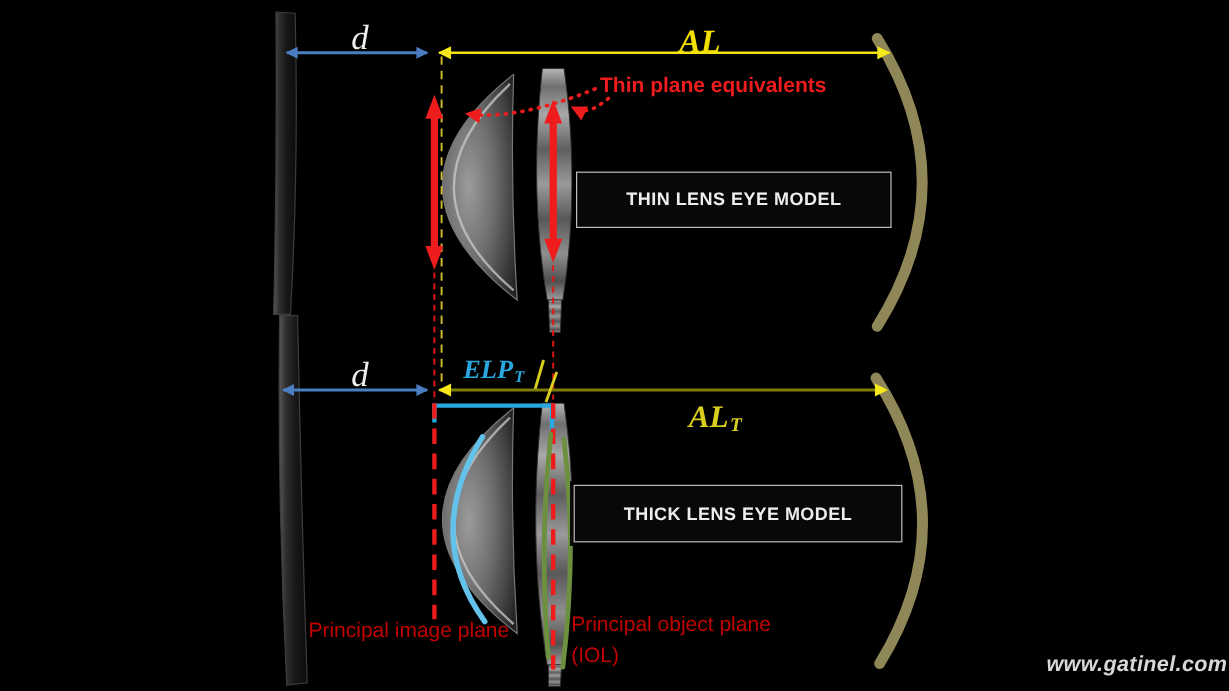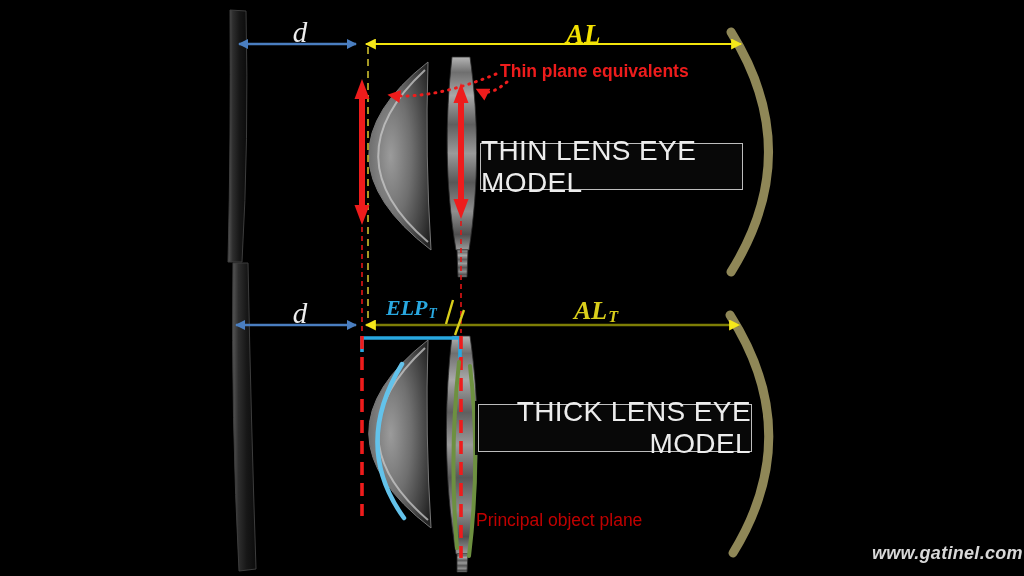--- a/index.html
+++ b/index.html
@@ -11,29 +11,29 @@
   .lbl{position:absolute;white-space:nowrap;}
   .d-label{
     font-family:"Liberation Serif",serif;font-style:italic;font-size:29px;
     color:var(--text_white,#efefef);width:32px;text-align:center;
   }
   .math{
     font-family:"Liberation Serif",serif;font-style:italic;font-weight:bold;font-size:27px;
   }
   .math .sub{font-size:62%;vertical-align:-16%;margin-left:1px;}
   .al-top{color:var(--yellow,#f2e000);}
-  .al-bottom{color:var(--gold,#d9ce1b);}
+  .al-bottom{color:var(--gold,#d9ce1b);margin-top:37px;}
   .elp{color:var(--cyan,#29a8e0);font-size:22px;}
   .annotation-red{
     font-size:17.5px;font-weight:bold;color:var(--bright_red,#ee1c1c);
   }
   .model-box{
     position:absolute;display:flex;align-items:center;justify-content:center;
     background:rgba(8,8,8,.96);border:1.5px solid #bdbdbd;box-shadow:0 0 0 3px rgba(0,0,0,.9);
-    color:var(--text_white,#ededed);font-size:28px;font-weight:normal;letter-spacing:.4px;
+    color:var(--text_white,#ededed);font-size:15px;font-weight:bold;letter-spacing:.4px;
   }
   .plane-label{
     font-size:17.5px;line-height:26px;color:var(--dark_red,#c00000);
   }
   .watermark{
     font-style:italic;font-size:18px;color:#d8d8d8;letter-spacing:.3px;
   }
 </style>
 </head>
 <body>
@@ -161,21 +161,23 @@
 
   <div class="lbl math al-bottom" style="left:574px;top:296px;font-size:26px;">
     <span>AL</span><span class="sub">T</span>
   </div>
 
   <div class="model-box" style="left:478px;top:404px;width:272px;height:46px;text-align:right;">
     <span>THICK LENS EYE MODEL</span>
   </div>
 
   <div class="lbl plane-label" style="left:257px;top:512px;">
+    <div>Principal image plane</div>
   </div>
 
   <div class="lbl plane-label" style="left:476px;top:507px;">
     <div>Principal object plane</div>
+    <div>(IOL)</div>
   </div>
 
   <div class="lbl watermark" style="left:872px;top:543px;font-weight:bold;">www.gatinel.com</div>
 
 </div>
 
 </body></html>

